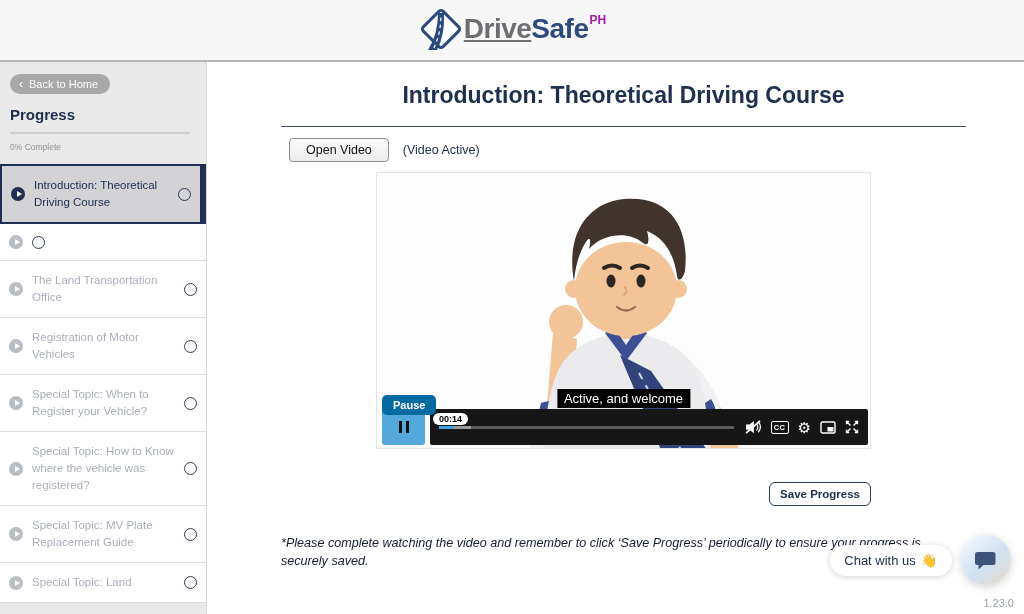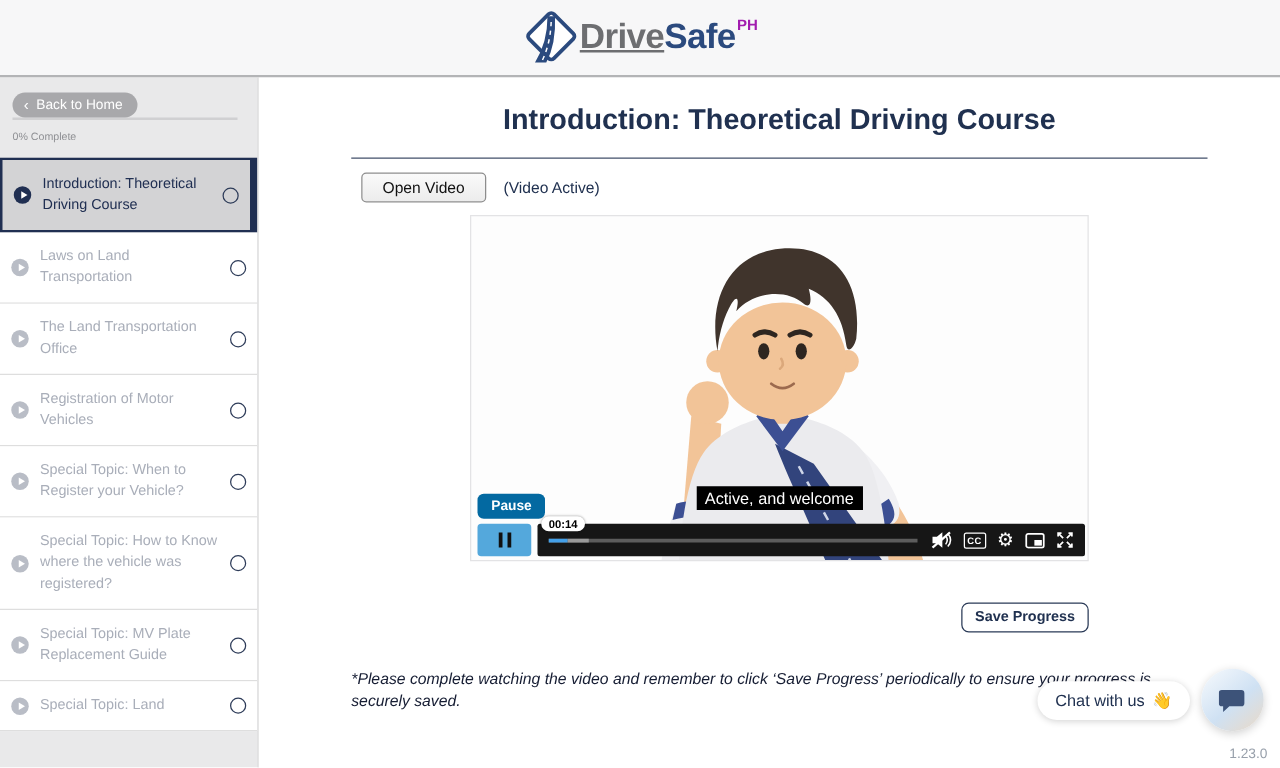--- a/index.html
+++ b/index.html
@@ -123,21 +123,21 @@
   }
   .vp-time-tip {
     position: absolute; left: 56px; bottom: 23px;
     background: #fff; color: #000;
     font-size: 9px; font-weight: bold;
     padding: 1px 6px; border-radius: 7px;
     box-shadow: 0 0 2px rgba(0,0,0,.45); z-index: 5;
   }
   .vp-controls {
     position: absolute; left: 5px; right: 2px; bottom: 3px;
-    height: 26px; display: flex; gap: 5px; z-index: 3;
+    height: 36px; display: flex; gap: 5px; z-index: 3;
   }
   .vp-play {
     width: 43px; background: #54a8dc; border: none; border-radius: 3px;
     display: flex; align-items: center; justify-content: center; gap: 4px;
     cursor: pointer; flex: none;
   }
   .pause-bar { width: 3px; height: 12px; background: #101010; display: block; }
   .vp-bar {
     flex: 1; background: #161616; border-radius: 2px;
     display: flex; align-items: center; padding: 0 9px; gap: 10px;
@@ -206,37 +206,37 @@
     <span class="brand-ph">PH</span>
   </div>
 </header>
 
 <aside class="sidebar">
   <div class="sidebar-top">
     <button class="back-pill">
       <span class="back-chevron">‹</span>
       <span>Back to Home</span>
     </button>
+    <div class="progress-title">Progress</div>
     <div class="progress-divider"></div>
     <div class="completion-text">0% Complete</div>
   </div>
   <nav class="course-list">
   <div class="course-item active">
     <span class="play-badge">
           <span class="play-tri"></span>
         </span>
     <span class="course-label">Introduction: Theoretical Driving Course</span>
     <span class="status-circle"></span>
   </div>
 
   <div class="course-item">
     <span class="play-badge">
           <span class="play-tri"></span>
         </span>
-    <span class="course-label">Laws on Land Transportation</span>
     <span class="status-circle"></span>
   </div>
 
   <div class="course-item">
     <span class="play-badge">
           <span class="play-tri"></span>
         </span>
     <span class="course-label">The Land Transportation Office</span>
     <span class="status-circle"></span>
   </div>

